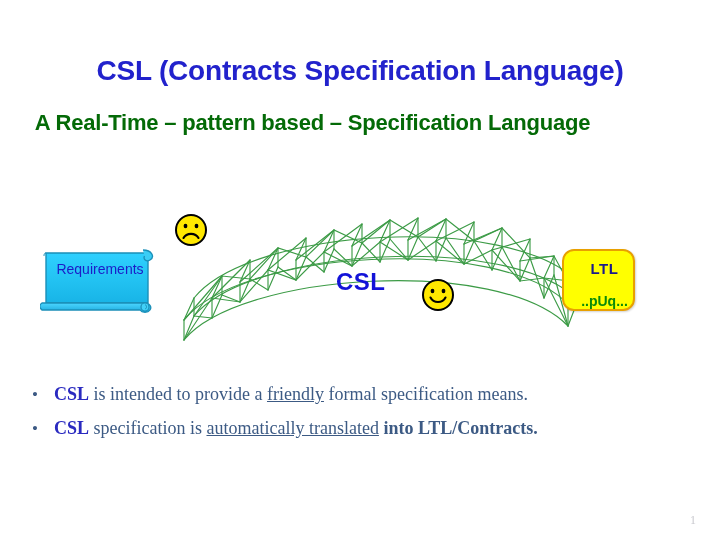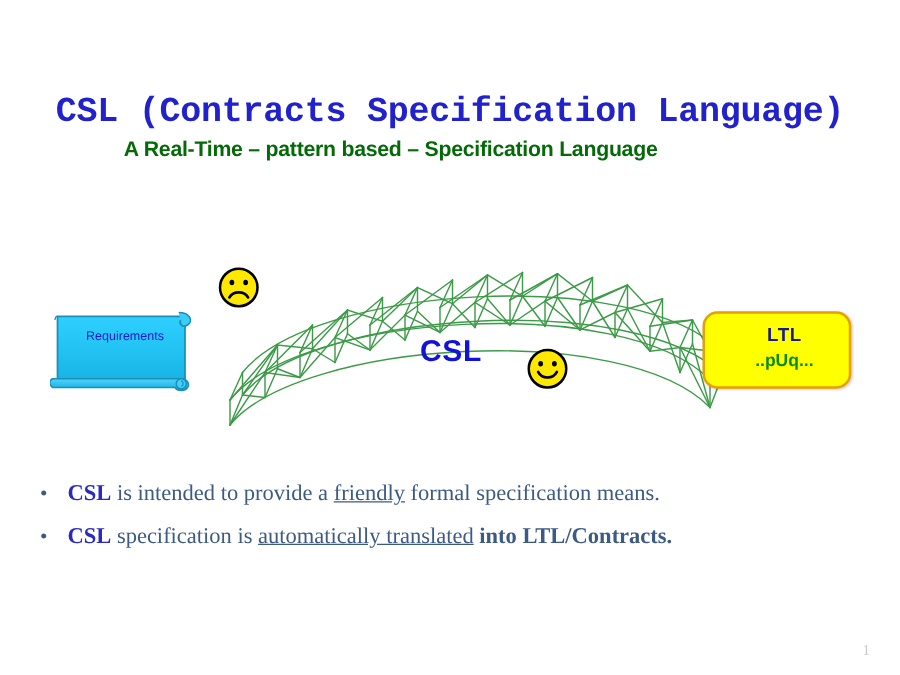--- a/index.html
+++ b/index.html
@@ -15,37 +15,36 @@
     font-family: "Liberation Sans", sans-serif;
   }
 
   
   #slide-title {
     position: absolute;
     top: 55px;
     left: 0;
     width: 720px;
     text-align: center;
-    font-family: Liberation Mono, monospace;
+    font-family: Liberation Sans, sans-serif;
     font-weight: bold;
     font-size: 28px;
     letter-spacing: -0.2px;
     color: #2222cc;
     white-space: nowrap;
-    margin-top: 20px;
   }
   #slide-subtitle {
     position: absolute;
     top: 110px;
     left: 0;
     width: 625px;
     text-align: center;
     font-family: "Liberation Sans", sans-serif;
     font-weight: bold;
-    font-size: 17px;
+    font-size: 22px;
     letter-spacing: -0.2px;
     color: #046a07;
     white-space: nowrap;
   }
 
   
   #diagram {
     position: absolute;
     left: 0;
     top: 185px;
@@ -61,52 +60,52 @@
     width: 120px;
     height: 70px;
   }
   #requirements-document .doc-label {
     position: absolute;
     left: 0;
     top: 16px;
     width: 120px;
     text-align: center;
     font-family: "Liberation Sans", sans-serif;
-    font-size: 10px;
+    font-size: 14px;
     line-height: 13px;
     color: #1c1cc8;
     z-index: 5;
     pointer-events: none;
   }
 
   
   #ltl-box {
     position: absolute;
     left: 562px;
     top: 64px;
-    width: 119px;
+    width: 73px;
     height: 62px;
     background: #ffff00;
     border: 2px solid #e8a000;
     border-radius: 12px;
     box-sizing: border-box;
     text-align: center;
     box-shadow: 1px 1px 2px rgba(0,0,0,0.18);
     padding-left: 12px;
   }
   #ltl-box .ltl-main {
     margin-top: 9px;
     font-family: "Liberation Sans", sans-serif;
     font-weight: bold;
     font-size: 15px;
     color: #1a1a8c;
     letter-spacing: 0.5px;
   }
   #ltl-box .ltl-formula {
-    margin-top: 3px;
+    margin-top: 16px;
     font-family: "Liberation Sans", sans-serif;
     font-weight: bold;
     font-size: 14px;
     color: #0a8a0a;
   }
 
   
   #bridge-label {
     position: absolute;
     left: 336px;

